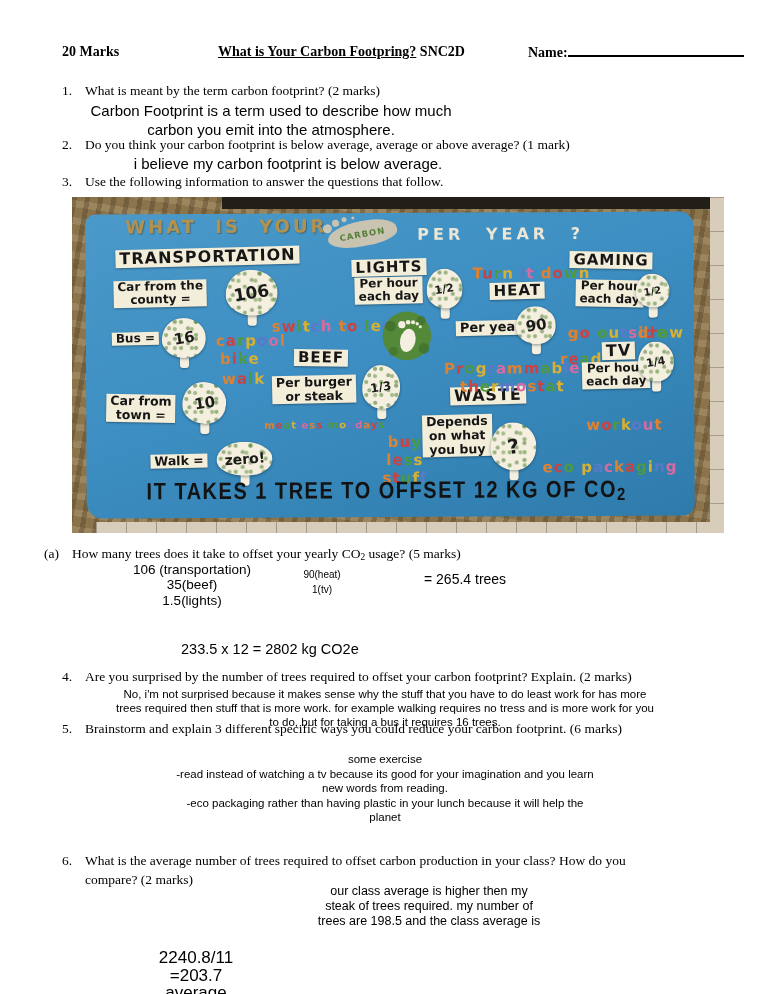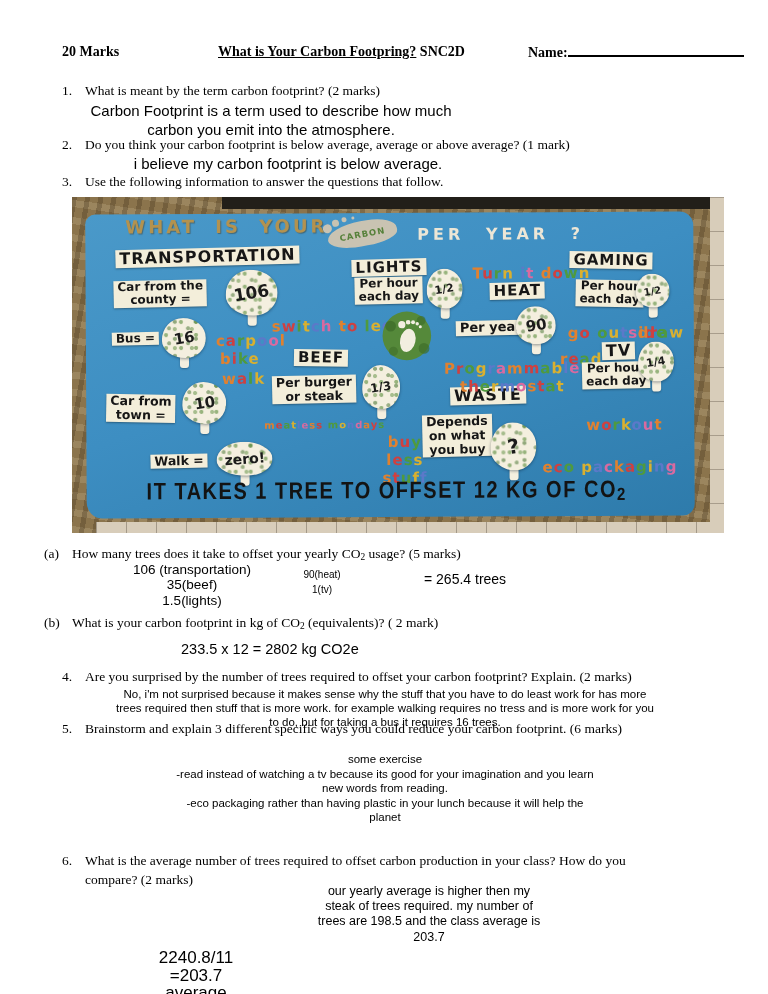--- a/index.html
+++ b/index.html
@@ -239,21 +239,20 @@
     <div>106 (transportation)</div>
     <div>35(beef)</div>
     <div>1.5(lights)</div>
   </div>
   <div class="abs sans ans-c" style="left:282px; top:567px; width:80px; font-size:10px; line-height:15.3px;">
     <div>90(heat)</div>
     <div>1(tv)</div>
   </div>
   <div class="abs sans" style="left:424px; top:571px; font-size:14px;">= 265.4 trees</div>
 
-  <div class="abs q" style="left:44px; top:615px;"><span class="qnum-wide">(b)</span><span><span>What is your carbon footprint in kg of CO</span><sub class="sub">2</sub><span> (equivalents)? ( 2 mark)</span></span></div>
   <div class="abs sans" style="left:155px; top:641px; font-size:14.5px;margin-left:26px;">233.5 x 12 = 2802 kg CO2e</div>
 
   <div class="abs q" style="left:62px; top:669px;"><span class="qnum">4.</span><span>Are you surprised by the number of trees required to offset your carbon footprint? Explain. (2 marks)</span></div>
   <div class="abs sans ans-c" style="left:80px; top:687px; width:610px; font-size:11.5px; line-height:14px;">
     <div>No, i'm not surprised because it makes sense why the stuff that you have to do least work for has more</div>
     <div>trees required then stuff that is more work. for example walking requires no tress and is more work for you</div>
     <div>to do, but for taking a bus it requires 16 trees.</div>
   </div>
 
   <div class="abs q" style="left:62px; top:721px;"><span class="qnum">5.</span><span>Brainstorm and explain 3 different specific ways you could reduce your carbon footprint. (6 marks)</span></div>
@@ -265,19 +264,18 @@
     <div>planet</div>
   </div>
 
   <div class="abs q" style="left:62px; top:853px;"><span class="qnum">6.</span><span>What is the average number of trees required to offset carbon production in your class? How do you</span></div>
   <div class="abs q" style="left:85px; top:872px;">compare? (2 marks)</div>
   <div class="abs sans ans-c" style="left:138px; top:909px; width:116px; font-size:17px; line-height:17.5px;margin-top:40px;">
     <div>2240.8/11</div>
     <div>=203.7 average</div>
   </div>
   <div class="abs sans ans-c" style="left:298px; top:884px; width:262px; font-size:12.5px; line-height:15.2px;">
-    <div>our yearly average is higher then my</div>
+    <div>our class average is higher then my</div>
     <div>steak of trees required. my number of</div>
     <div>trees are 198.5 and the class average is</div>
-    <div>203.7</div>
   </div>
 
 </div>
 
 </body></html>

